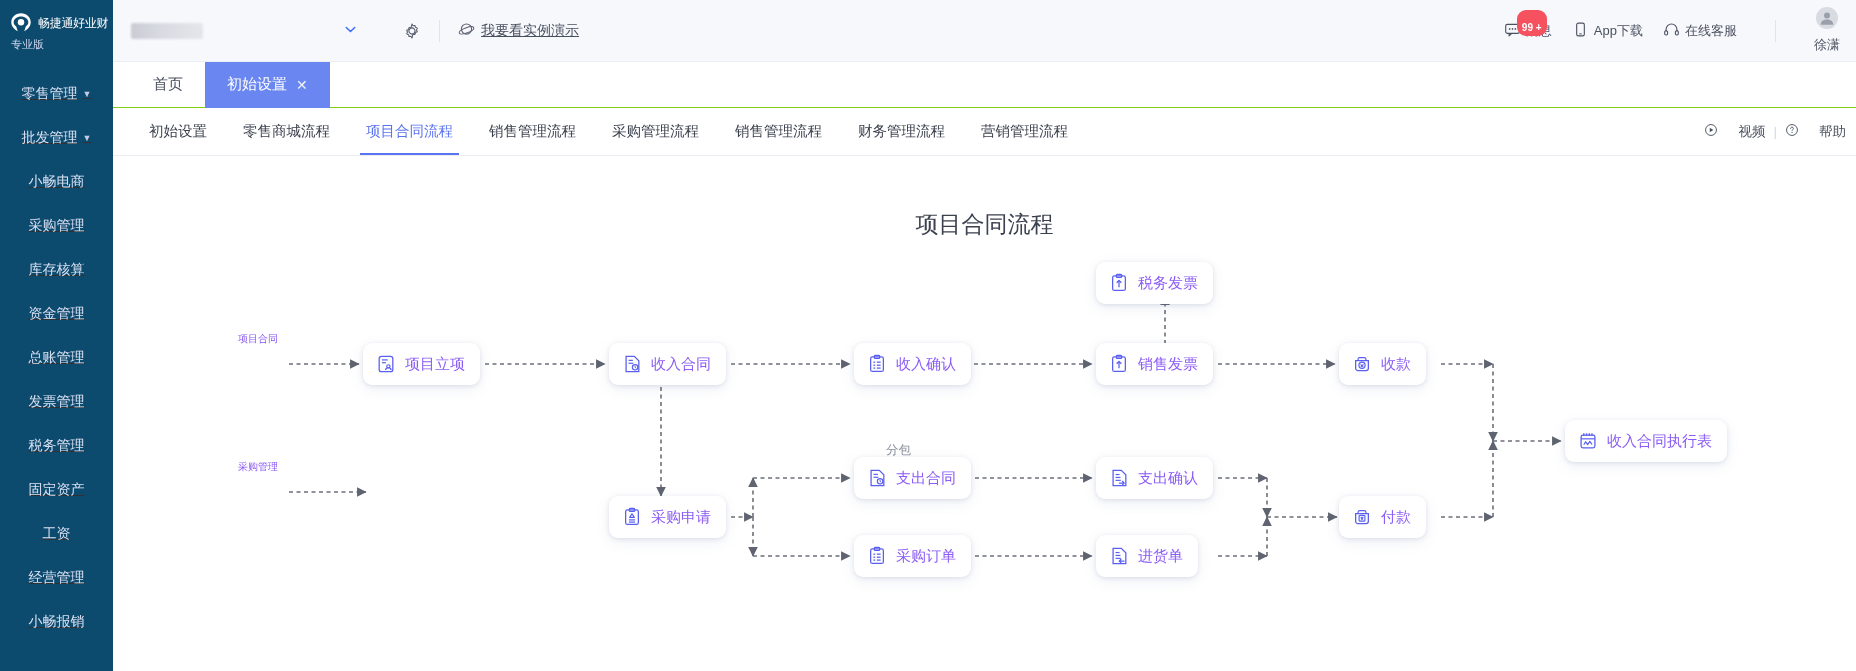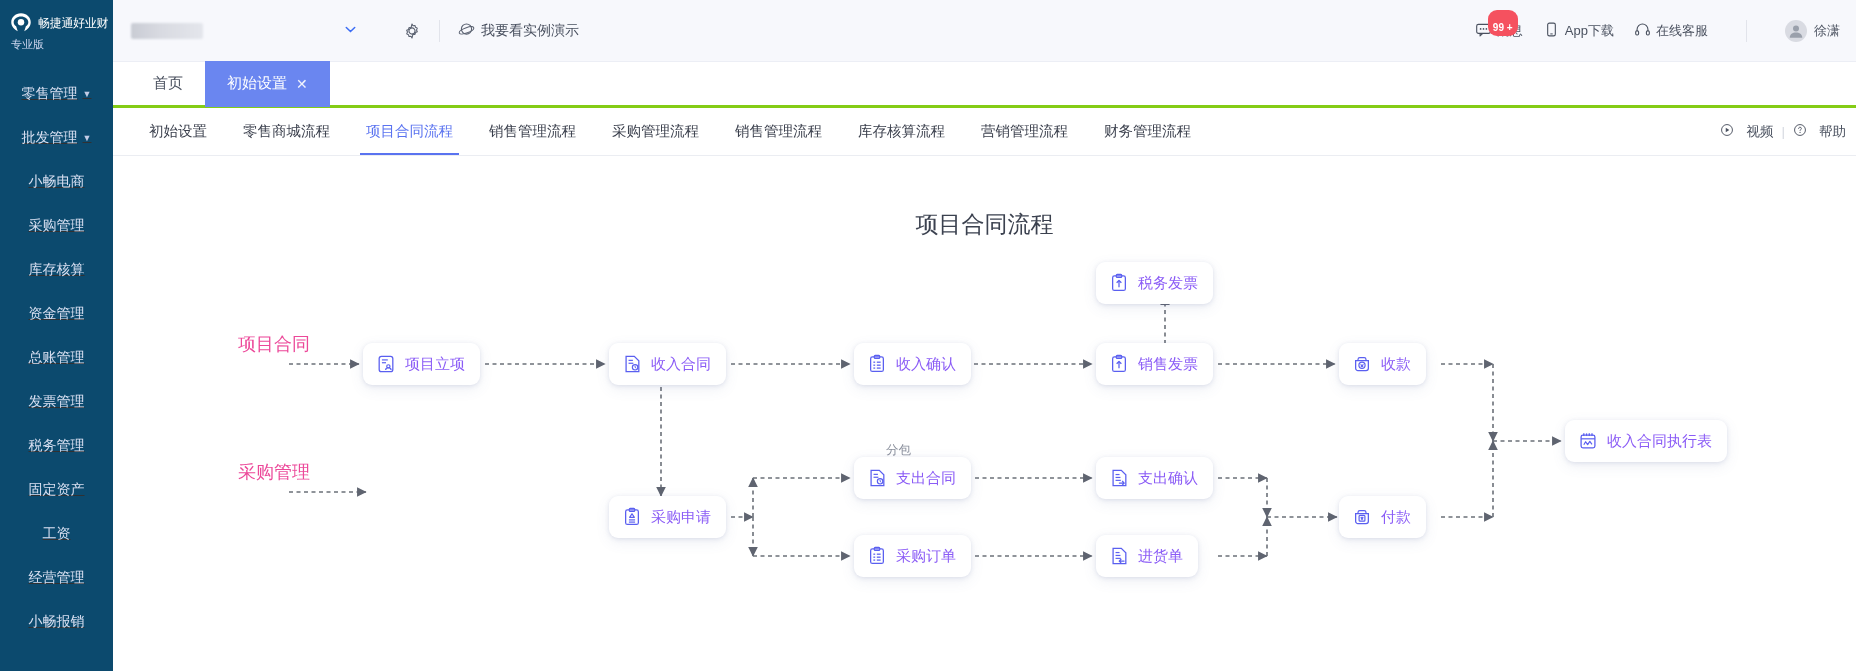--- a/index.html
+++ b/index.html
@@ -42,40 +42,40 @@
   }
   .company-box { display:flex; align-items:center; gap:10px; min-width:250px; }
   .company-blur {
     width:72px; height:16px; border-radius:2px;
     background:linear-gradient(90deg,#c9ccd4 0%,#d8dae1 40%,#e4e6ec 100%);
     filter:blur(1.2px);
   }
   .chev-down { color:#3d6ef5; font-size:13px; margin-left:130px; }
   .gear-btn { margin-left:22px; color:#5a6170; display:flex; align-items:center; cursor:pointer; }
   .vdiv { width:1px; height:22px; background:#e2e4eb; margin:0 18px; }
-  .demo-link { display:flex; align-items:center; gap:6px; color:#484f5e; font-size:14px; cursor:pointer; }
+  .demo-link { display:flex; align-items:center; gap:6px; color:#484f5e; font-size:14px; cursor:pointer;text-decoration:underline; }
   .spacer { flex:1 1 auto; }
   .top-actions { display:flex; align-items:center; gap:20px; }
   .top-act { display:flex; align-items:center; gap:5px; color:#4a515f; font-size:13px;
              position:relative; cursor:pointer; }
   .badge {
     position:absolute; top:-11px; left:13px;
     background:#f5515f; color:#fff; font-size:10px; line-height:1;
     padding:13px 5px 3px 5px; border-radius:9px; white-space:nowrap;
     font-weight:bold;
   }
-  .avatar-wrap { display:flex; align-items:center; gap:7px; }
+  .avatar-wrap { display:flex; align-items:center; gap:7px;flex-direction:column; }
   .avatar { width:22px; height:22px; border-radius:50%; background:#d9dbe2;
             display:flex; align-items:center; justify-content:center; }
   .user-name { color:#4a515f; font-size:13px; white-space:nowrap; overflow:hidden; }
 
   
   .tabstrip {
     height:46px; background:#fff; display:flex; align-items:center;
-    padding-left:18px; gap:0; border-bottom:3px solid #84cc16;
+    padding-left:18px; gap:0; border-bottom:1px solid #84cc16;
   }
   .tab {
     height:46px; display:flex; align-items:center; padding:0 22px;
     font-size:15px; color:#4a515f; cursor:pointer; gap:9px;
   }
   .tab.active { background:#6a86f0; color:#fff; }
   .tab .x { font-size:14px; opacity:.9; }
 
   
   .subtabs {
@@ -88,41 +88,41 @@
   }
   .subtab.active { color:#5a73f0; }
   .subtab.active::after {
     content:""; position:absolute; left:12px; right:12px; bottom:0;
     height:2px; background:#5a73f0;
   }
   .subtabs-right {
     margin-left:auto; display:flex; align-items:center; gap:8px;
     padding-right:10px; color:#4a515f; font-size:13.5px;
   }
-  .sr-item { display:flex; align-items:center; gap:12px; cursor:pointer; }
+  .sr-item { display:flex; align-items:center; gap:20px; cursor:pointer; }
   .sr-sep { color:#d5d8e0; }
 
   
   .canvas { position:relative; flex:1 1 auto; background:#fff; overflow:hidden; }
   .flow-title {
     position:absolute; left:0; right:0; top:53px; text-align:center;
     font-size:23px; color:#3b414f;
   }
   .flowwrap { position:absolute; inset:0; }
   svg.edges { position:absolute; left:0; top:0; width:100%; height:100%; pointer-events:none; }
 
   .node {
     position:absolute; height:42px; background:#fff; border-radius:9px;
     box-shadow:0 1px 4px rgba(92,105,160,.17), 0 4px 14px rgba(92,105,160,.10);
     display:flex; align-items:center; gap:9px; padding:0 15px 0 13px;
     font-size:15px; color:#8b5cf6; white-space:nowrap; cursor:pointer;
   }
   .node .ic { width:20px; height:20px; flex:0 0 20px; display:flex; }
   .lane-label {
-    position:absolute; font-size:18px; color:#ec4899; white-space:nowrap;
+    position:absolute; font-size:10px; color:#8b5cf6; white-space:nowrap;
   }
   .edge-label {
     position:absolute; font-size:12.5px; color:#8a8f9c; white-space:nowrap;
   }
 </style>
 </head>
 <body>
 
 <div class="app">
 
@@ -284,27 +284,24 @@
       <div class="subtab">
           <span>销售管理流程</span>
         </div>
       <div class="subtab">
           <span>采购管理流程</span>
         </div>
       <div class="subtab">
           <span>销售管理流程</span>
         </div>
       <div class="subtab">
-          <span>库存核算流程</span>
+          <span>财务管理流程</span>
         </div>
       <div class="subtab">
           <span>营销管理流程</span>
-        </div>
-      <div class="subtab">
-          <span>财务管理流程</span>
         </div>
 
       <div class="subtabs-right">
         <span class="sr-item">
           <span>
             <svg viewBox="0 0 18 18" width="14" height="14">
               <circle cx="9" cy="9" r="7" fill="none" stroke="#4a515f" stroke-width="1.2"></circle>
               <path d="M7.4 6.2 L12 9 L7.4 11.8 Z" fill="#4a515f"></path>
             </svg>
           </span>

